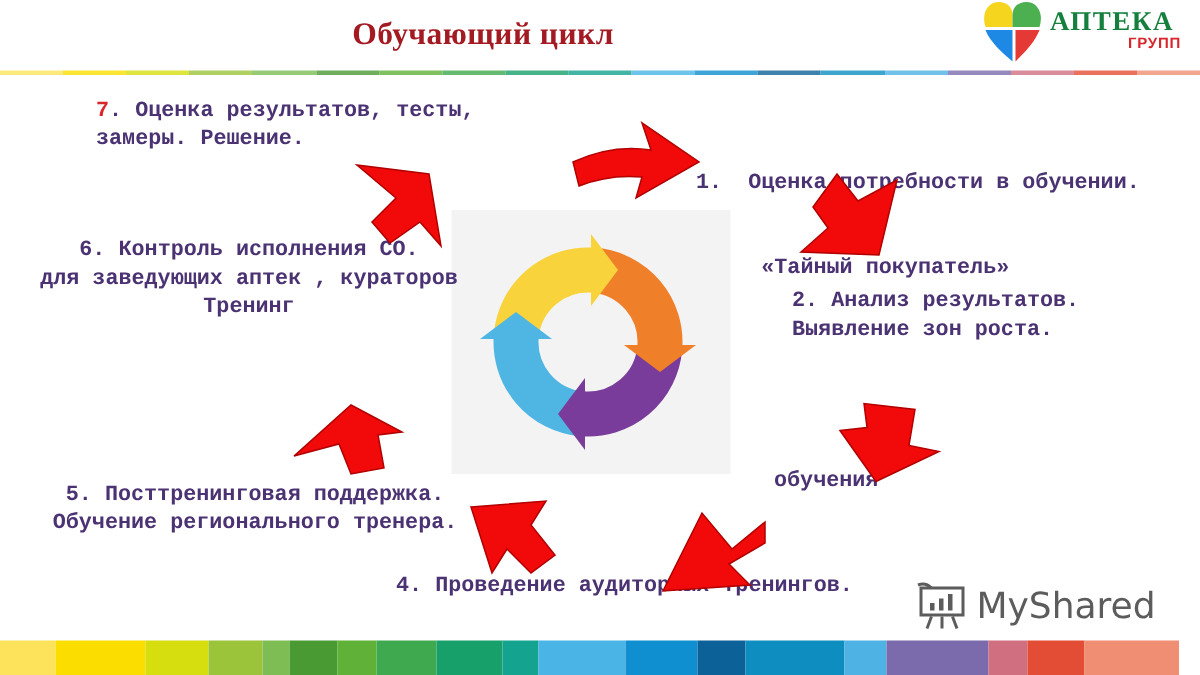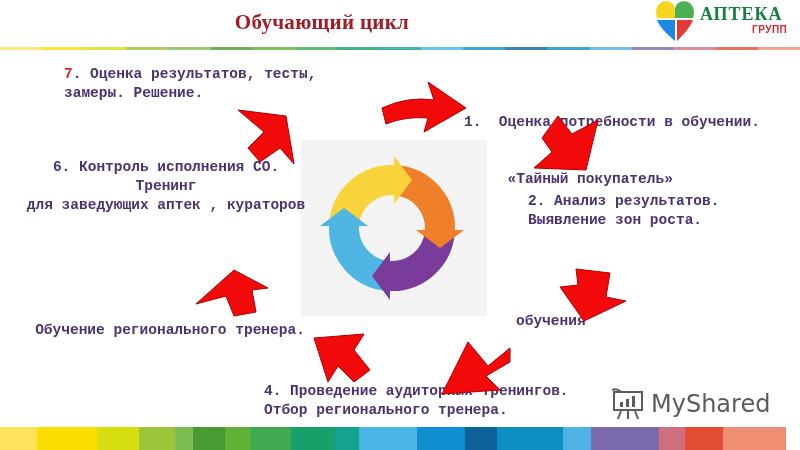--- a/index.html
+++ b/index.html
@@ -89,40 +89,40 @@
   <div>замеры. Решение.</div>
 </div>
 
 <div class="step" style="left:464px; top:75px; white-space:pre;">
   <div>1.  Оценка потребности в обучении.</div>
   <div>     «Тайный покупатель»</div>
 </div>
 
 <div class="step" style="left:16px; width:300px; top:158px; text-align:center;">
   <div>6. Контроль исполнения СО.</div>
+  <div>для заведующих аптек , кураторов</div>
   <div>Тренинг</div>
-  <div>для заведующих аптек , кураторов</div>
 </div>
 
 <div class="step" style="left:528px; top:192px;">
   <div>2. Анализ результатов.</div>
   <div>Выявление зон роста.</div>
 </div>
 
 <div class="step" style="left:516px; top:312px;">
   <div>обучения</div>
 </div>
 
 <div class="step" style="left:20px; width:300px; top:321px; text-align:center;">
+  <div>5. Посттренинговая поддержка.</div>
   <div>Обучение регионального тренера.</div>
 </div>
 
 <div class="step" style="left:264px; top:382px;">
   <div>4. Проведение аудиторных тренингов.</div>
-  <div>Отбор регионального тренера.</div>
 </div>
 
 <svg class="arrow" style="left:378px; top:78px;" width="90" height="56" viewBox="0 0 90 56">
   <path d="M4 30 Q30 18 56 22 L50 4 L88 30 L46 54 L50 40 Q28 38 8 46 Z" fill="#f20a0a" stroke="#b00000" stroke-width="1"></path>
 </svg>
 <svg class="arrow" style="left:528px; top:110px;" width="76" height="62" viewBox="0 0 76 62">
   <path d="M30 6 L44 24 L70 10 L58 60 L6 58 L24 42 L14 28 Z" fill="#f20a0a" stroke="#b00000" stroke-width="1"></path>
 </svg>
 <svg class="arrow" style="left:550px; top:263px;" width="80" height="60" viewBox="0 0 80 60">
   <path d="M10 24 L28 22 L26 6 L60 10 L56 34 L76 38 L34 58 Z" fill="#f20a0a" stroke="#b00000" stroke-width="1"></path>

